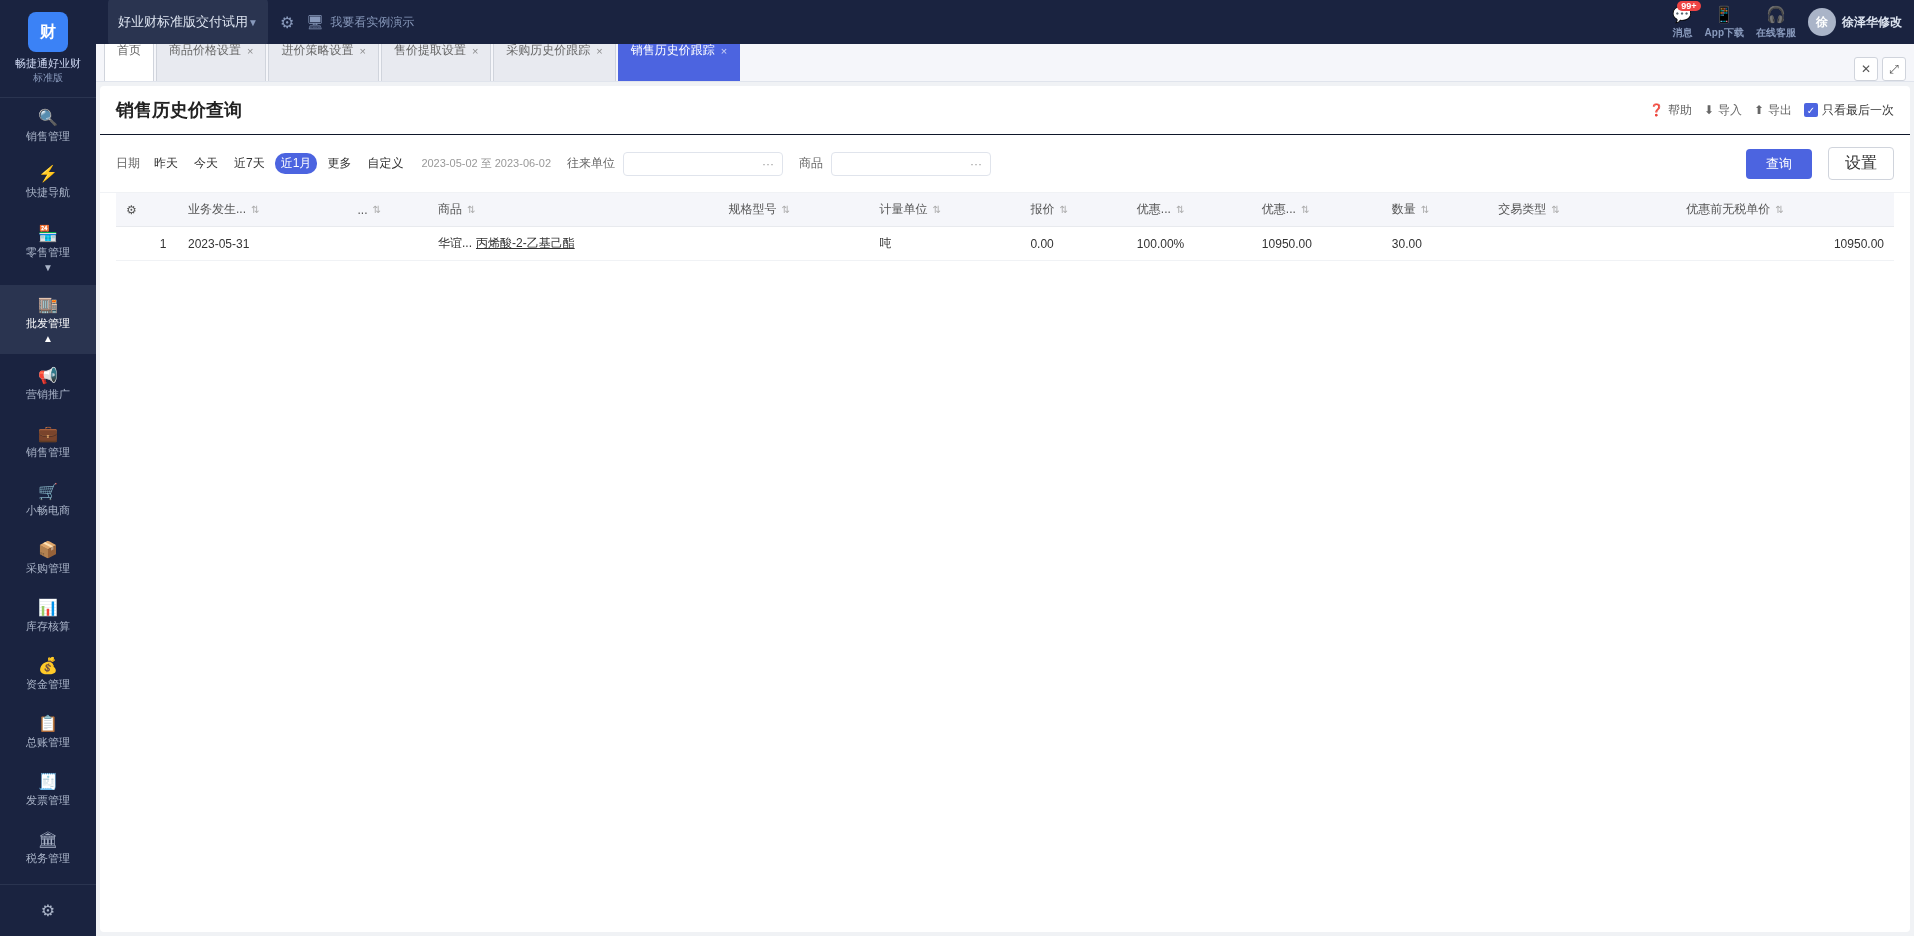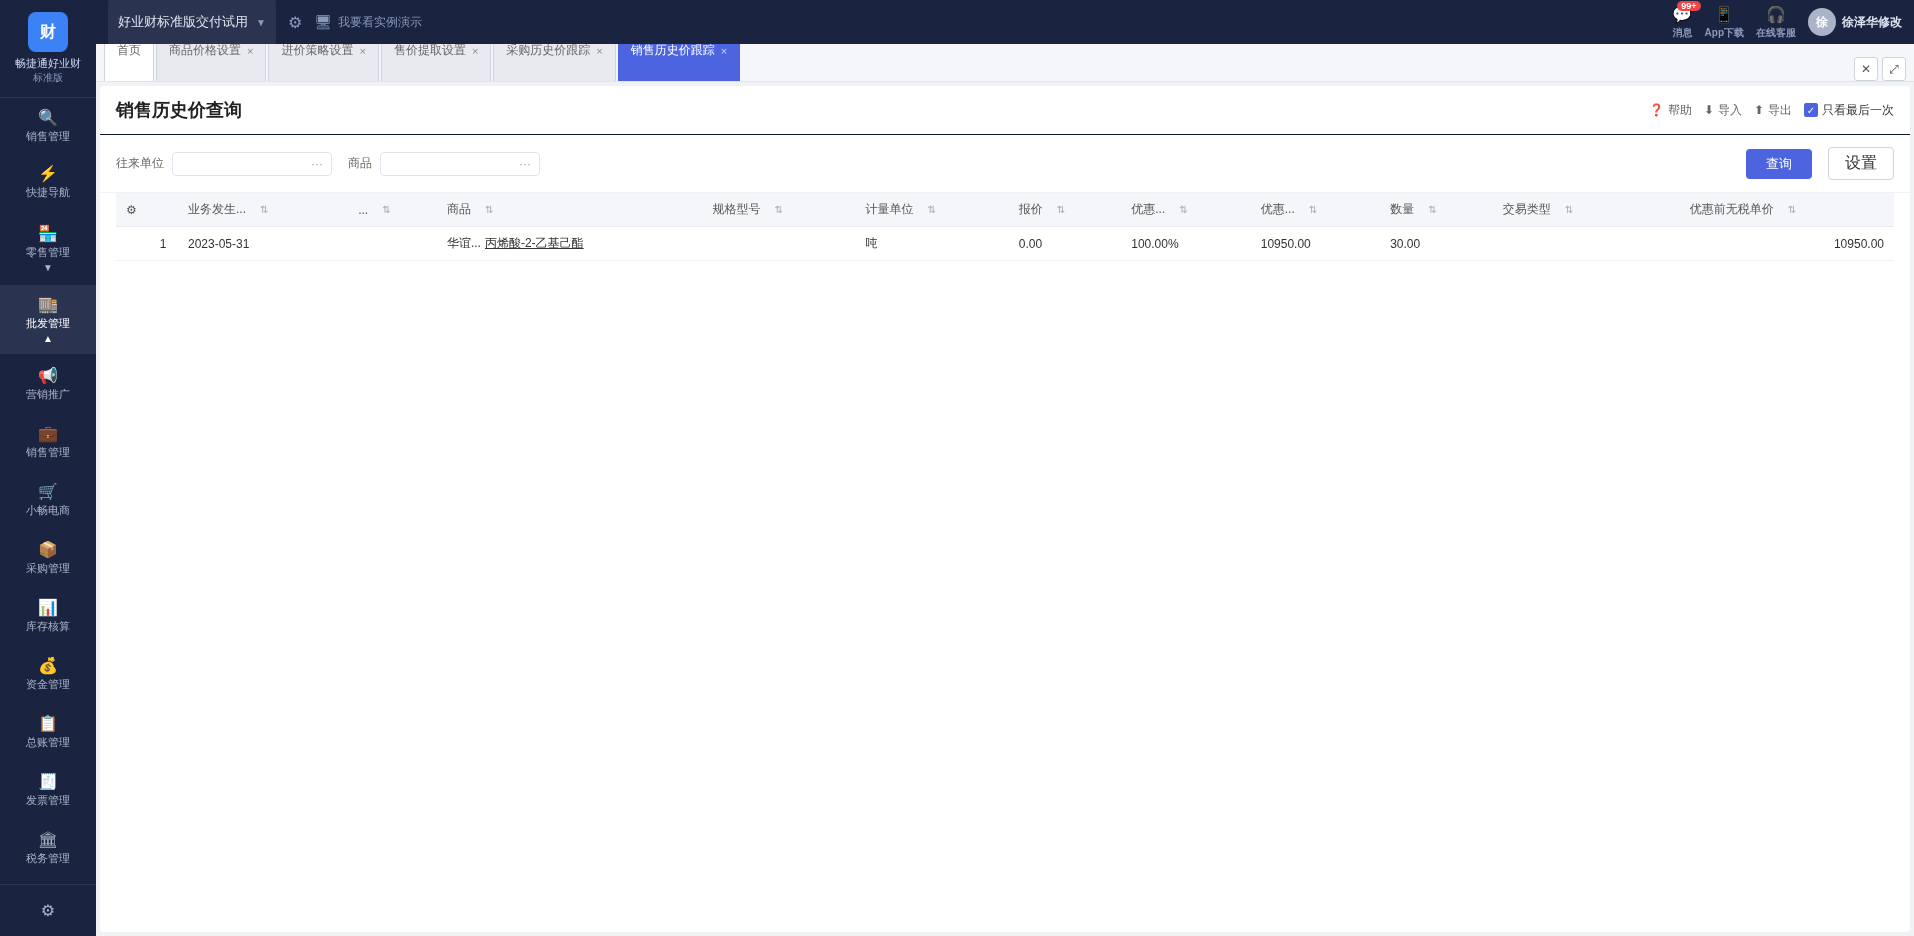--- a/index.html
+++ b/index.html
@@ -21,21 +21,21 @@
     .sidebar-item-icon { font-size: 16px; }
     .sidebar-item-arrow { font-size: 10px; }
     .sidebar-bottom { margin-top: auto; width: 100%; display: flex; flex-direction: column; align-items: center; padding: 8px 0; border-top: 1px solid #2a3450; }
     .sidebar-settings { display: flex; flex-direction: column; align-items: center; padding: 8px 4px; cursor: pointer; color: #aab4c8; gap: 2px; }
 
     
     .main { flex: 1; display: flex; flex-direction: column; overflow: hidden; background: #f0f2f5; }
 
     
     .topbar { height: 44px; background: #1a2340; display: flex; align-items: center; padding: 0 12px; gap: 12px; color: #ccd6f0; flex-shrink: 0; }
-    .topbar-module { display: flex; align-items: center; gap: 8px; background: #2a3450; border-radius: 4px; padding: 14px 10px; cursor: pointer; font-size: 13px; color: #dde4f0; min-width: 160px; }
+    .topbar-module { display: flex; align-items: center; gap: 0; background: #2a3450; border-radius: 4px; padding: 14px 10px; cursor: pointer; font-size: 13px; color: #dde4f0; min-width: 160px; }
     .topbar-module-arrow { font-size: 10px; color: #8899bb; }
     .topbar-settings-icon { font-size: 16px; color: #8899bb; cursor: pointer; }
     .topbar-demo { display: flex; align-items: center; gap: 6px; color: #8899bb; font-size: 12px; cursor: pointer; }
     .topbar-demo-icon { font-size: 14px; }
     .topbar-spacer { flex: 1; }
     .topbar-right { display: flex; align-items: center; gap: 12px; font-weight: bold; }
     .topbar-action { display: flex; flex-direction: column; align-items: center; cursor: pointer; color: #8899bb; font-size: 10px; gap: 2px; position: relative; }
     .topbar-action-icon { font-size: 16px; }
     .topbar-badge { position: absolute; top: -4px; right: -8px; background: #ef4444; color: white; font-size: 9px; border-radius: 8px; padding: 0 4px; min-width: 16px; text-align: center; }
     .topbar-user { display: flex; align-items: center; gap: 6px; cursor: pointer; color: #dde4f0; font-size: 12px; }
@@ -73,21 +73,21 @@
     .filter-spacer { flex: 1; }
     .btn-query { background: #4c64e0; color: white; border: none; border-radius: 4px; padding: 6px 20px; font-size: 13px; cursor: pointer; }
     .btn-settings { background: white; color: #333; border: 1px solid #d0d4dc; border-radius: 4px; padding: 5px 16px; font-size: 16px; cursor: pointer; }
 
     
     .table-container { flex: 1; overflow: auto; padding: 0 16px; }
     table { width: 100%; border-collapse: collapse; font-size: 12px; }
     thead tr { background: #f5f6fa; }
     th { padding: 8px 10px; text-align: left; color: #555; font-weight: normal; border-bottom: 1px solid #e8eaee; white-space: nowrap; position: relative; }
     td { padding: 8px 10px; border-bottom: 1px solid #f0f2f5; color: #333; white-space: nowrap; }
-    .th-sort { display: flex; align-items: center; gap: 14px; cursor: pointer; }
+    .th-sort { display: flex; align-items: center; gap: 5px; cursor: pointer; }
     .sort-icon { color: #aaa; font-size: 10px; }
     .gear-col { width: 32px; }
     .num-col { text-align: center; width: 30px; }
     .win-btn { width: 24px; height: 24px; border: 1px solid #d0d4dc; background: white; border-radius: 3px; display: flex; align-items: center; justify-content: center; cursor: pointer; font-size: 12px; color: #555; }
   </style>
 </head>
 <body>
 
 <div class="sidebar">
   <div class="sidebar-logo">
@@ -246,20 +246,32 @@
         </div>
         <div class="only-last-checkbox">
           <div class="checkbox-checked">✓</div>
           <span>只看最后一次</span>
         </div>
       </div>
     </div>
 
     <div class="filter-bar">
       <div class="filter-group">
+        <span class="filter-label">日期</span>
+        <div class="filter-date-options">
+          <span class="date-option">昨天</span>
+          <span class="date-option">今天</span>
+          <span class="date-option">近7天</span>
+          <span class="date-option active">近1月</span>
+          <span class="date-option">更多</span>
+          <span class="date-option">自定义</span>
+        </div>
+        <span class="date-range">2023-05-02 至 2023-06-02</span>
+      </div>
+      <div class="filter-group">
         <span class="filter-label">往来单位</span>
         <div class="filter-input">
           <span class="filter-input-text"></span>
           <span class="filter-dots">···</span>
         </div>
       </div>
       <div class="filter-group">
         <span class="filter-label">商品</span>
         <div class="filter-input">
           <span class="filter-input-text"></span>

